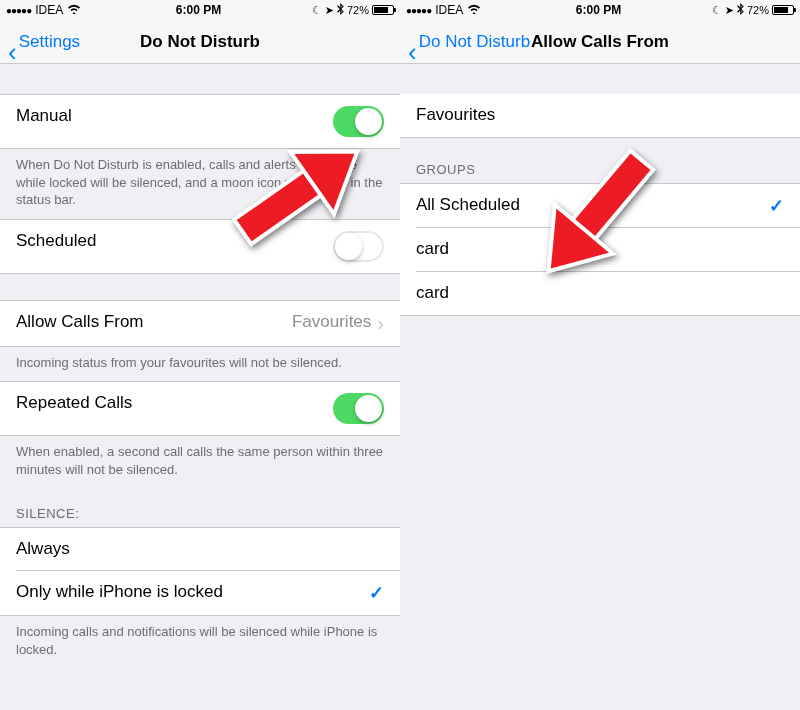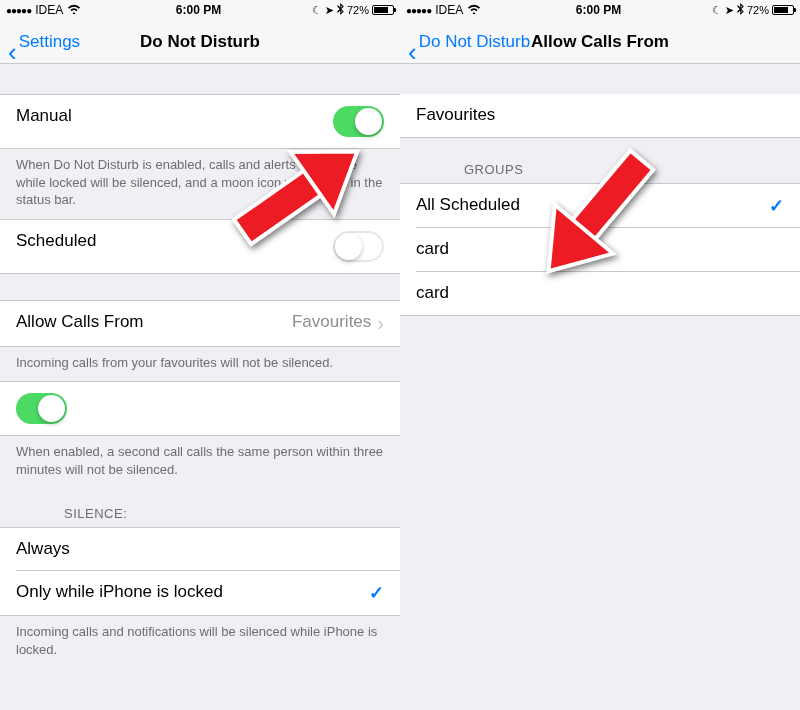--- a/index.html
+++ b/index.html
@@ -51,21 +51,21 @@
   }
   .nav-back {
     display: flex; align-items: flex-end; color: #007aff; font-size: 17px;
     gap: 2px;
   }
   .nav-back .chev { font-size: 26px; line-height: 0; font-weight: 300; margin-top:-3px;}
   .nav-title { position: absolute; left:0; right:0; text-align: center; font-size: 17px; font-weight: 600; pointer-events: none;}
 
   .group-header {
     font-size: 13px; color: #6d6d72; text-transform: uppercase;
-    padding: 18px 16px 6px 16px; letter-spacing: 0.5px; margin-left: 48px;
+    padding: 18px 16px 6px 16px; letter-spacing: 0.5px;
   }
   .group-header.small-pad { padding-top: 24px; }
   .spacer-top { height: 30px; }
 
   .cell {
     background: #fff;
     min-height: 44px;
     padding: 11px 16px;
     display: flex;
     border-bottom: 1px solid #c8c7cc;
@@ -162,23 +162,24 @@
       </div>
   </div>
 
   <div style="height:26px"></div>
 
   <div class="cell first">
     <span class="label">Allow Calls From</span>
     <span class="value">Favourites</span>
     <span class="disclosure">›</span>
   </div>
-  <div class="footer-text">Incoming calls from your favourites will not be silenced.</div>
-
-  <div class="cell first">
+  <div class="footer-text">Incoming status from your favourites will not be silenced.</div>
+
+  <div class="cell first">
+    <span class="label">Repeated Calls</span>
     <div class="toggle on">
         <div class="knob"></div>
       </div>
   </div>
   <div class="footer-text">When enabled, a second call calls the same person within three minutes will not be silenced.</div>
 
   <div class="group-header">SILENCE:</div>
 
   <div class="cell first inset-divider">
     <span class="label">Always</span>

